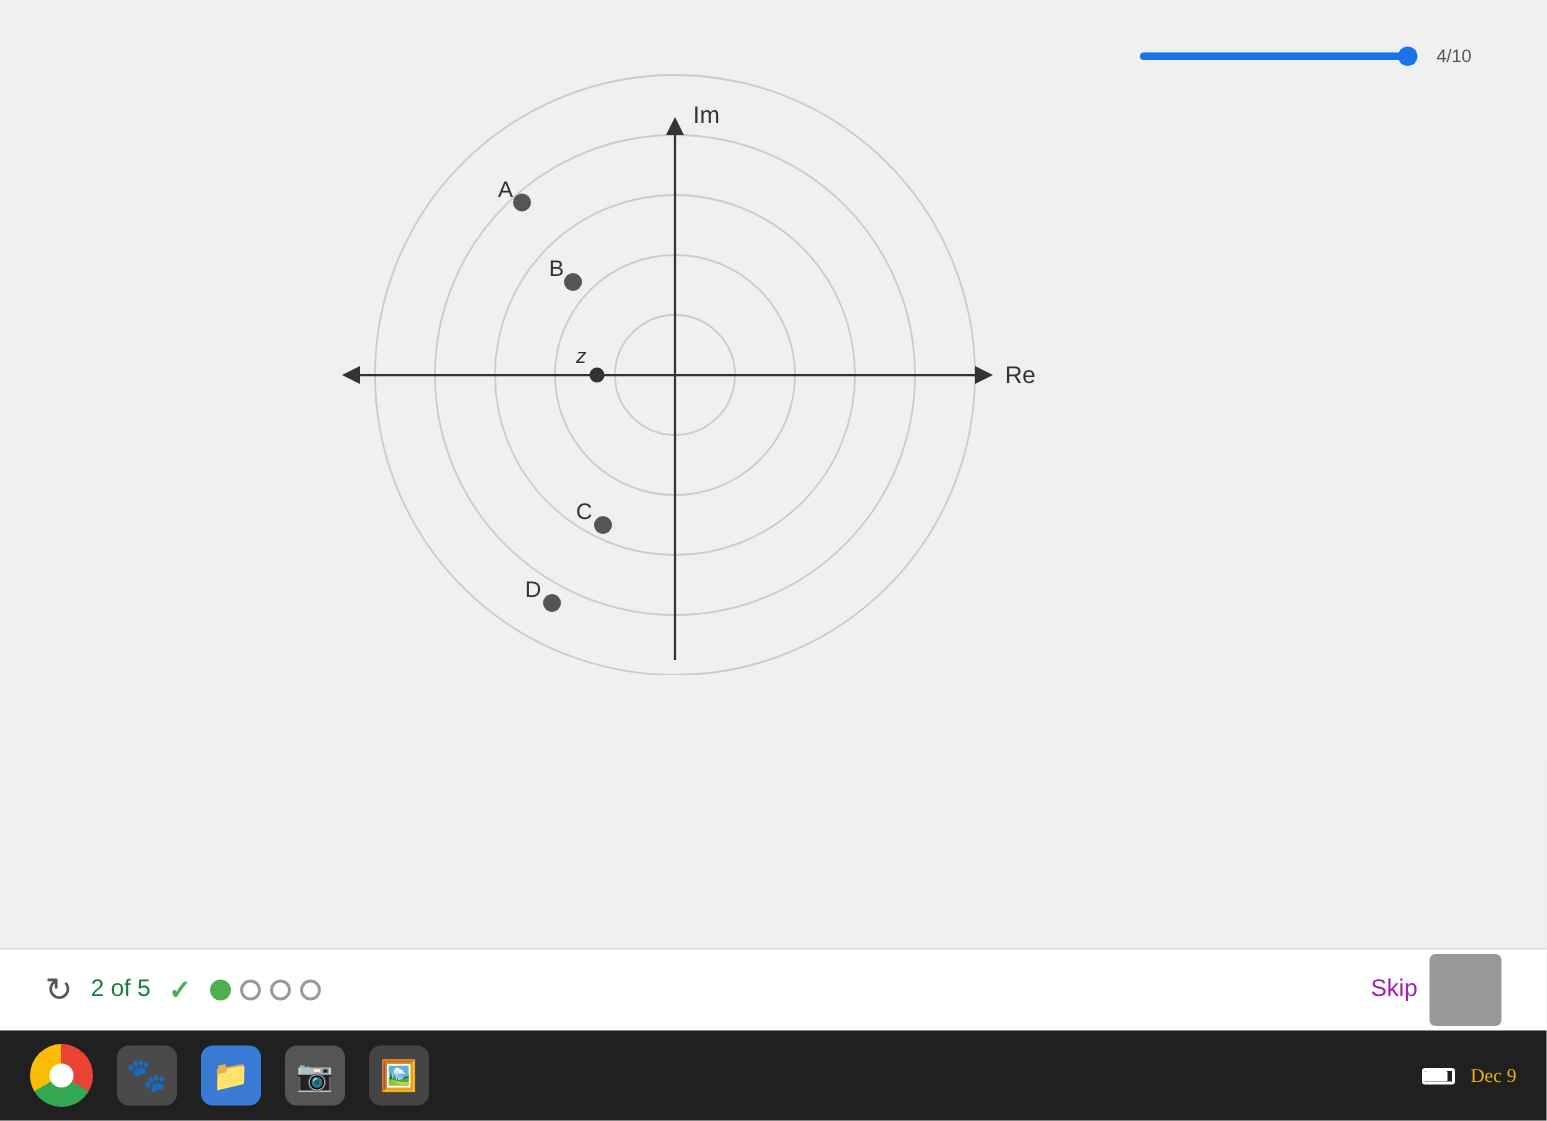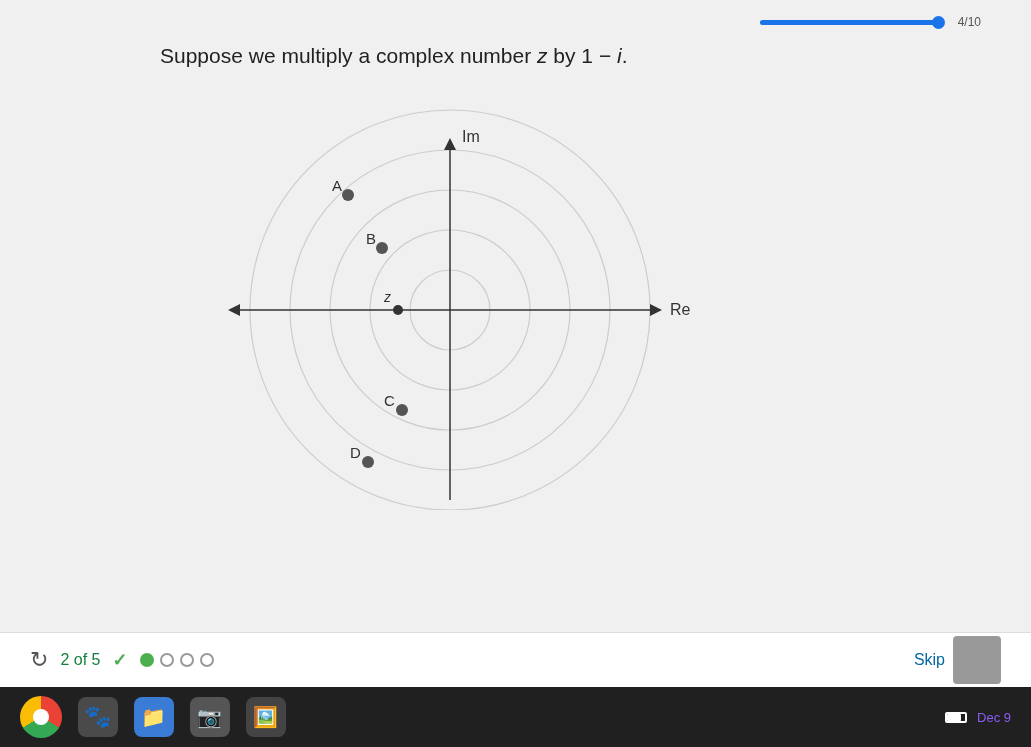--- a/index.html
+++ b/index.html
@@ -69,21 +69,21 @@
     .dot-empty {
       width: 14px;
       height: 14px;
       background: transparent;
       border-radius: 50%;
       border: 2px solid #999;
     }
 
     .skip-btn {
       margin-left: auto;
-      color: #0369a1;
+      color: #a21caf;
       font-size: 16px;
       font-family: Arial, sans-serif;
       cursor: pointer;
       background: none;
       border: none;
     }
 
     
     .taskbar {
       position: absolute;
@@ -106,33 +106,28 @@
       color: #fff;
       font-family: Arial, sans-serif;
       font-size: 13px;
     }
   </style>
 </head>
 <body>
 
 <div class="main-content">
 
-  <div style="position:absolute; top:15px; right:50px; display:flex; align-items:center; gap:8px;">
+  <div style="position:absolute; top:30px; right:50px; display:flex; align-items:center; gap:8px;">
     <div style="width:180px; height:5px; background:#ccc; border-radius:3px; position:relative;">
       <div style="width:100%; height:100%; background:#1a73e8; border-radius:3px;"></div>
       <div style="position:absolute; right:-5px; top:-4px; width:13px; height:13px; background:#1a73e8; border-radius:50%;"></div>
     </div>
     <span style="font-size:12px; color:#555; font-family:Arial,sans-serif; margin-left:10px;">4/10</span>
   </div>
 
-  <div style="margin-top:10px; margin-bottom:18px;">
-    <p style="font-size:21px; color:#222; font-family:Arial,sans-serif; font-weight:normal; line-height:1.5;">
-      Suppose we multiply a complex number <em>z</em> by 1 − <em>i</em>.
-    </p>
-  </div>
 
   <div style="position:relative; width:520px; height:420px; margin-left:20px;">
     <svg width="520" height="420" viewBox="0 0 520 420">
 
       <circle cx="270" cy="220" r="40" fill="none" stroke="#ccc" stroke-width="1.2"></circle>
       <circle cx="270" cy="220" r="80" fill="none" stroke="#ccc" stroke-width="1.2"></circle>
       <circle cx="270" cy="220" r="120" fill="none" stroke="#ccc" stroke-width="1.2"></circle>
       <circle cx="270" cy="220" r="160" fill="none" stroke="#ccc" stroke-width="1.2"></circle>
       <circle cx="270" cy="220" r="200" fill="none" stroke="#ccc" stroke-width="1.2"></circle>
 
@@ -205,15 +200,15 @@
 
   <div class="taskbar-right">
 
     <div style="display:flex; align-items:center;">
       <div style="width:22px; height:11px; border:2px solid #fff; border-radius:2px; position:relative; overflow:hidden;">
         <div style="width:80%; height:100%; background:#fff; border-radius:1px;"></div>
         <div style="position:absolute; right:-4px; top:1.5px; width:2.5px; height:5px; background:#fff; border-radius:1px;"></div>
       </div>
     </div>
 
-    <span style="color:#8b5cf6; font-size:13px; font-family:Liberation Sans, sans-serif;">Dec 9</span>
+    <span style="color:#eab308; font-size:13px; font-family:Liberation Serif, serif;">Dec 9</span>
   </div>
 </div>
 
 </body></html>

